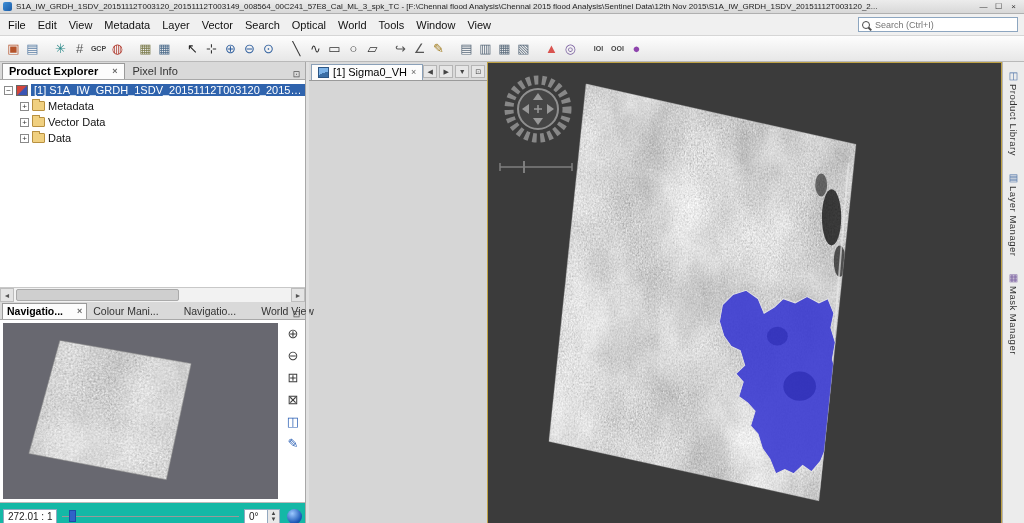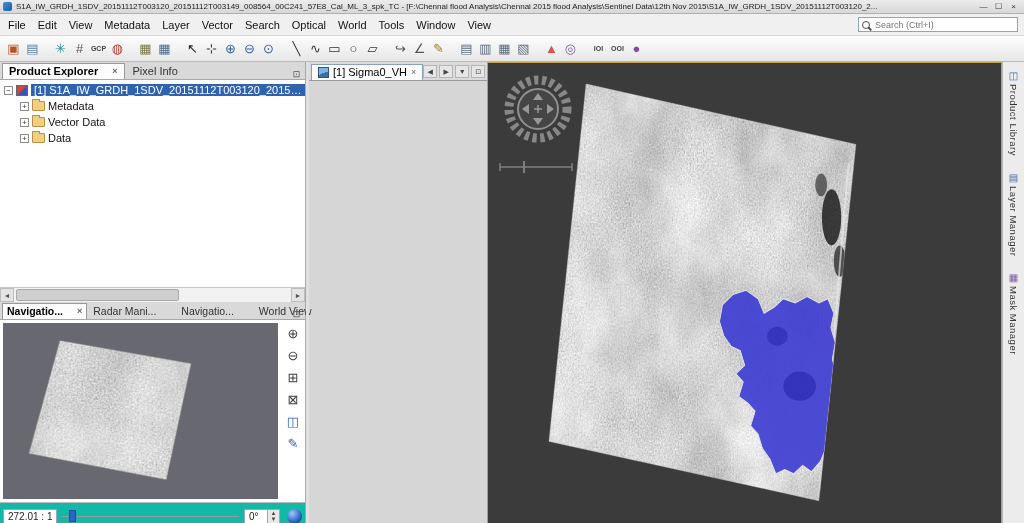--- a/index.html
+++ b/index.html
@@ -227,21 +227,21 @@
 
     <div class="panel-tabs small">
       <div class="ptab-host">
 
           <div class="ptab active">
             <span>Navigatio...</span>
             <span class="tab-close">×</span>
           </div>
 
           <div class="ptab">
-            <span>Radar Mani...</span>
+            <span>Colour Mani...</span>
             <span class="tab-close"></span>
           </div>
 
           <div class="ptab">
             <span>Navigatio...</span>
             <span class="tab-close"></span>
           </div>
 
           <div class="ptab">
             <span>World View</span>

